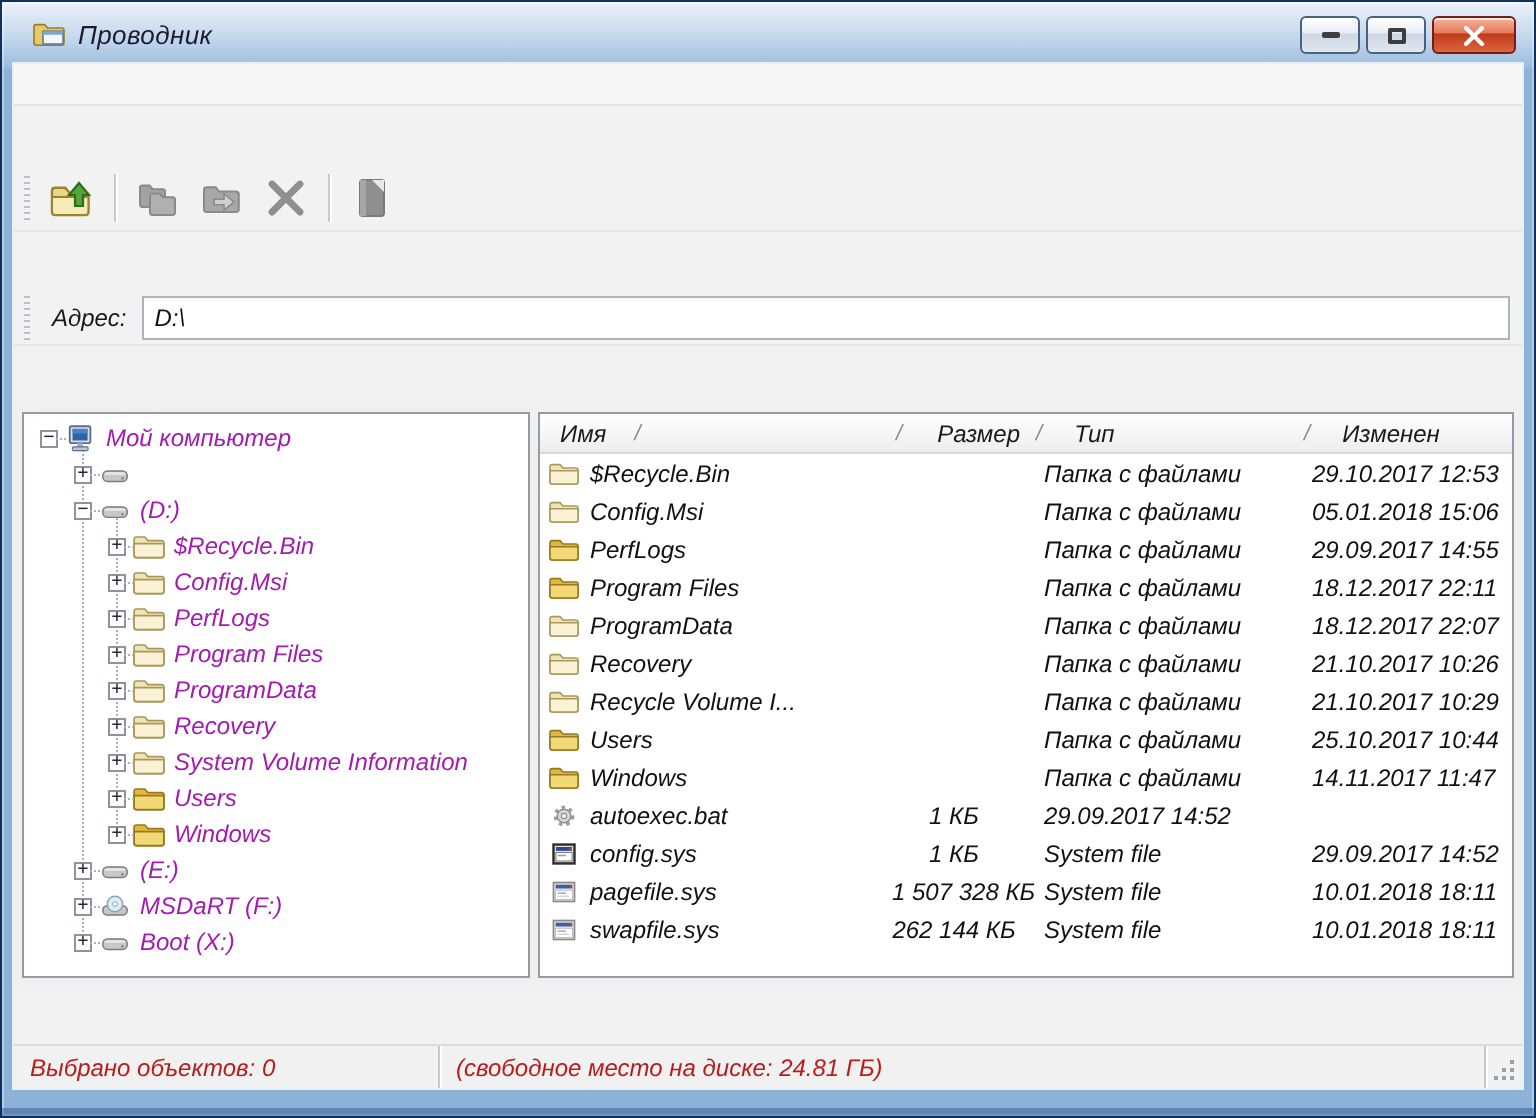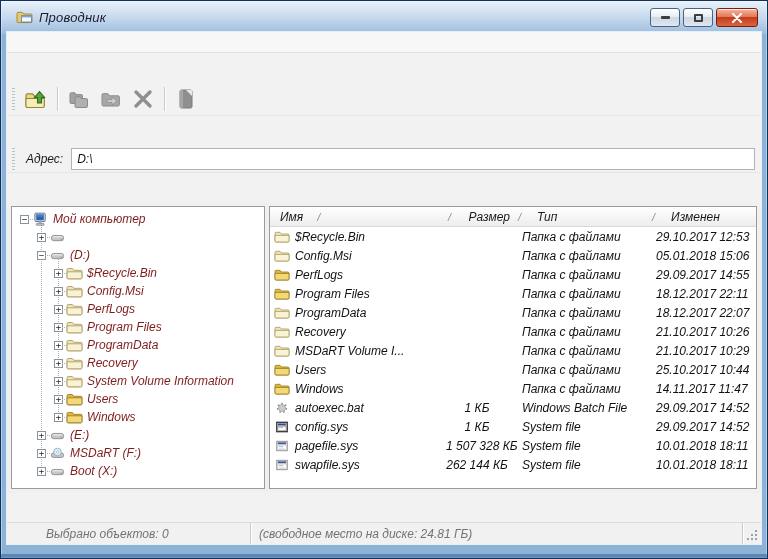--- a/index.html
+++ b/index.html
@@ -63,21 +63,21 @@
   .guide1{left:29px;top:12px;height:252px;}
   .guide2{left:46px;top:48px;height:162px;}
   .tree-row{height:18px;display:flex;align-items:center;white-space:nowrap;position:relative;}
   .expander{position:relative;width:9px;height:9px;flex:0 0 auto;background:#fff;
     border:1px solid #8a949e;color:#2a2a2a;
     font:normal 9px/7px "DejaVu Sans Mono",monospace;font-style:normal;
     text-align:center;margin-right:3px;z-index:1;}
   .expander::after{content:"";position:absolute;left:100%;top:3px;width:6px;height:1px;
     background:repeating-linear-gradient(to right,#a9b2ba 0 1px,transparent 1px 2px);}
   .tree-row svg{width:17px;height:15px;margin-right:4px;flex:0 0 auto;}
-  .tree-label{font-size:12px;color:#7f1d1d;}
+  .tree-label{font-size:12px;color:#a21caf;}
 
   .splitter{width:4px;flex:0 0 auto;}
 
   
   .list-panel{flex:1;display:flex;flex-direction:column;}
   .list-header{height:20px;display:flex;align-items:center;
     background:linear-gradient(#ffffff,#ededed);border-bottom:1px solid #d8d8d8;
     font-size:12px;color:#1a1a1a;flex:0 0 auto;}
   .hmark{color:#8b8b8b;font-size:11px;}
   .hc{display:flex;align-items:center;height:100%;}
@@ -90,21 +90,21 @@
   .list-body{flex:1;overflow:hidden;}
   .file-row{height:19px;display:flex;align-items:center;font-size:12px;color:#111;}
   .c-name{width:176px;display:flex;align-items:center;padding-left:4px;overflow:hidden;white-space:nowrap;}
   .c-name svg{width:16px;height:14px;margin-right:5px;flex:0 0 auto;}
   .c-size{width:68px;text-align:center;padding-right:6px;white-space:nowrap;}
   .c-type{width:134px;padding-left:8px;white-space:nowrap;}
   .c-mod{flex:1;padding-left:8px;white-space:nowrap;}
 
   
   .statusbar{height:22px;background:#f1f1f1;border-top:1px solid #dcdcdc;
-    display:flex;align-items:center;font-size:12px;color:#737373;flex:0 0 auto;padding-left:31px;}
+    display:flex;align-items:center;font-size:12px;color:#b91c1c;flex:0 0 auto;}
   .sb-sec{height:100%;display:flex;align-items:center;padding:0 8px;
     border-right:1px solid #c9c9c9;box-shadow:1px 0 0 #fff;}
   .sb-1{width:213px;flex:0 0 auto;}
   .sb-2{flex:1;}
   .sb-grip{width:18px;height:100%;position:relative;flex:0 0 auto;}
   .sb-grip::before{content:"";position:absolute;right:4px;bottom:4px;width:2px;height:2px;
     background:#9aa4ae;
     box-shadow:0 0 0 0 #9aa4ae, -4px 4px 0 0 transparent,
       8px 0 0 #9aa4ae0000,
       0 0 0 #9aa4ae,
@@ -462,21 +462,21 @@
               </span>
               <span class="c-size"></span>
               <span class="c-type">Папка с файлами</span>
               <span class="c-mod">21.10.2017 10:26</span>
             </div>
             <div class="file-row">
               <span class="c-name">
                 <svg>
                   <use href="#i-folder-light"></use>
                 </svg>
-                <span>MSDaRT Volume I...</span>
+                <span>Recycle Volume I...</span>
               </span>
               <span class="c-size"></span>
               <span class="c-type">Папка с файлами</span>
               <span class="c-mod">21.10.2017 10:29</span>
             </div>
             <div class="file-row">
               <span class="c-name">
                 <svg>
                   <use href="#i-folder-full"></use>
                 </svg>
@@ -498,21 +498,20 @@
               <span class="c-mod">14.11.2017 11:47</span>
             </div>
             <div class="file-row">
               <span class="c-name">
                 <svg>
                   <use href="#i-gear"></use>
                 </svg>
                 <span>autoexec.bat</span>
               </span>
               <span class="c-size">1 КБ</span>
-              <span class="c-type">Windows Batch File</span>
               <span class="c-mod">29.09.2017 14:52</span>
             </div>
             <div class="file-row">
               <span class="c-name">
                 <svg>
                   <use href="#i-sysfile-dark"></use>
                 </svg>
                 <span>config.sys</span>
               </span>
               <span class="c-size">1 КБ</span>

